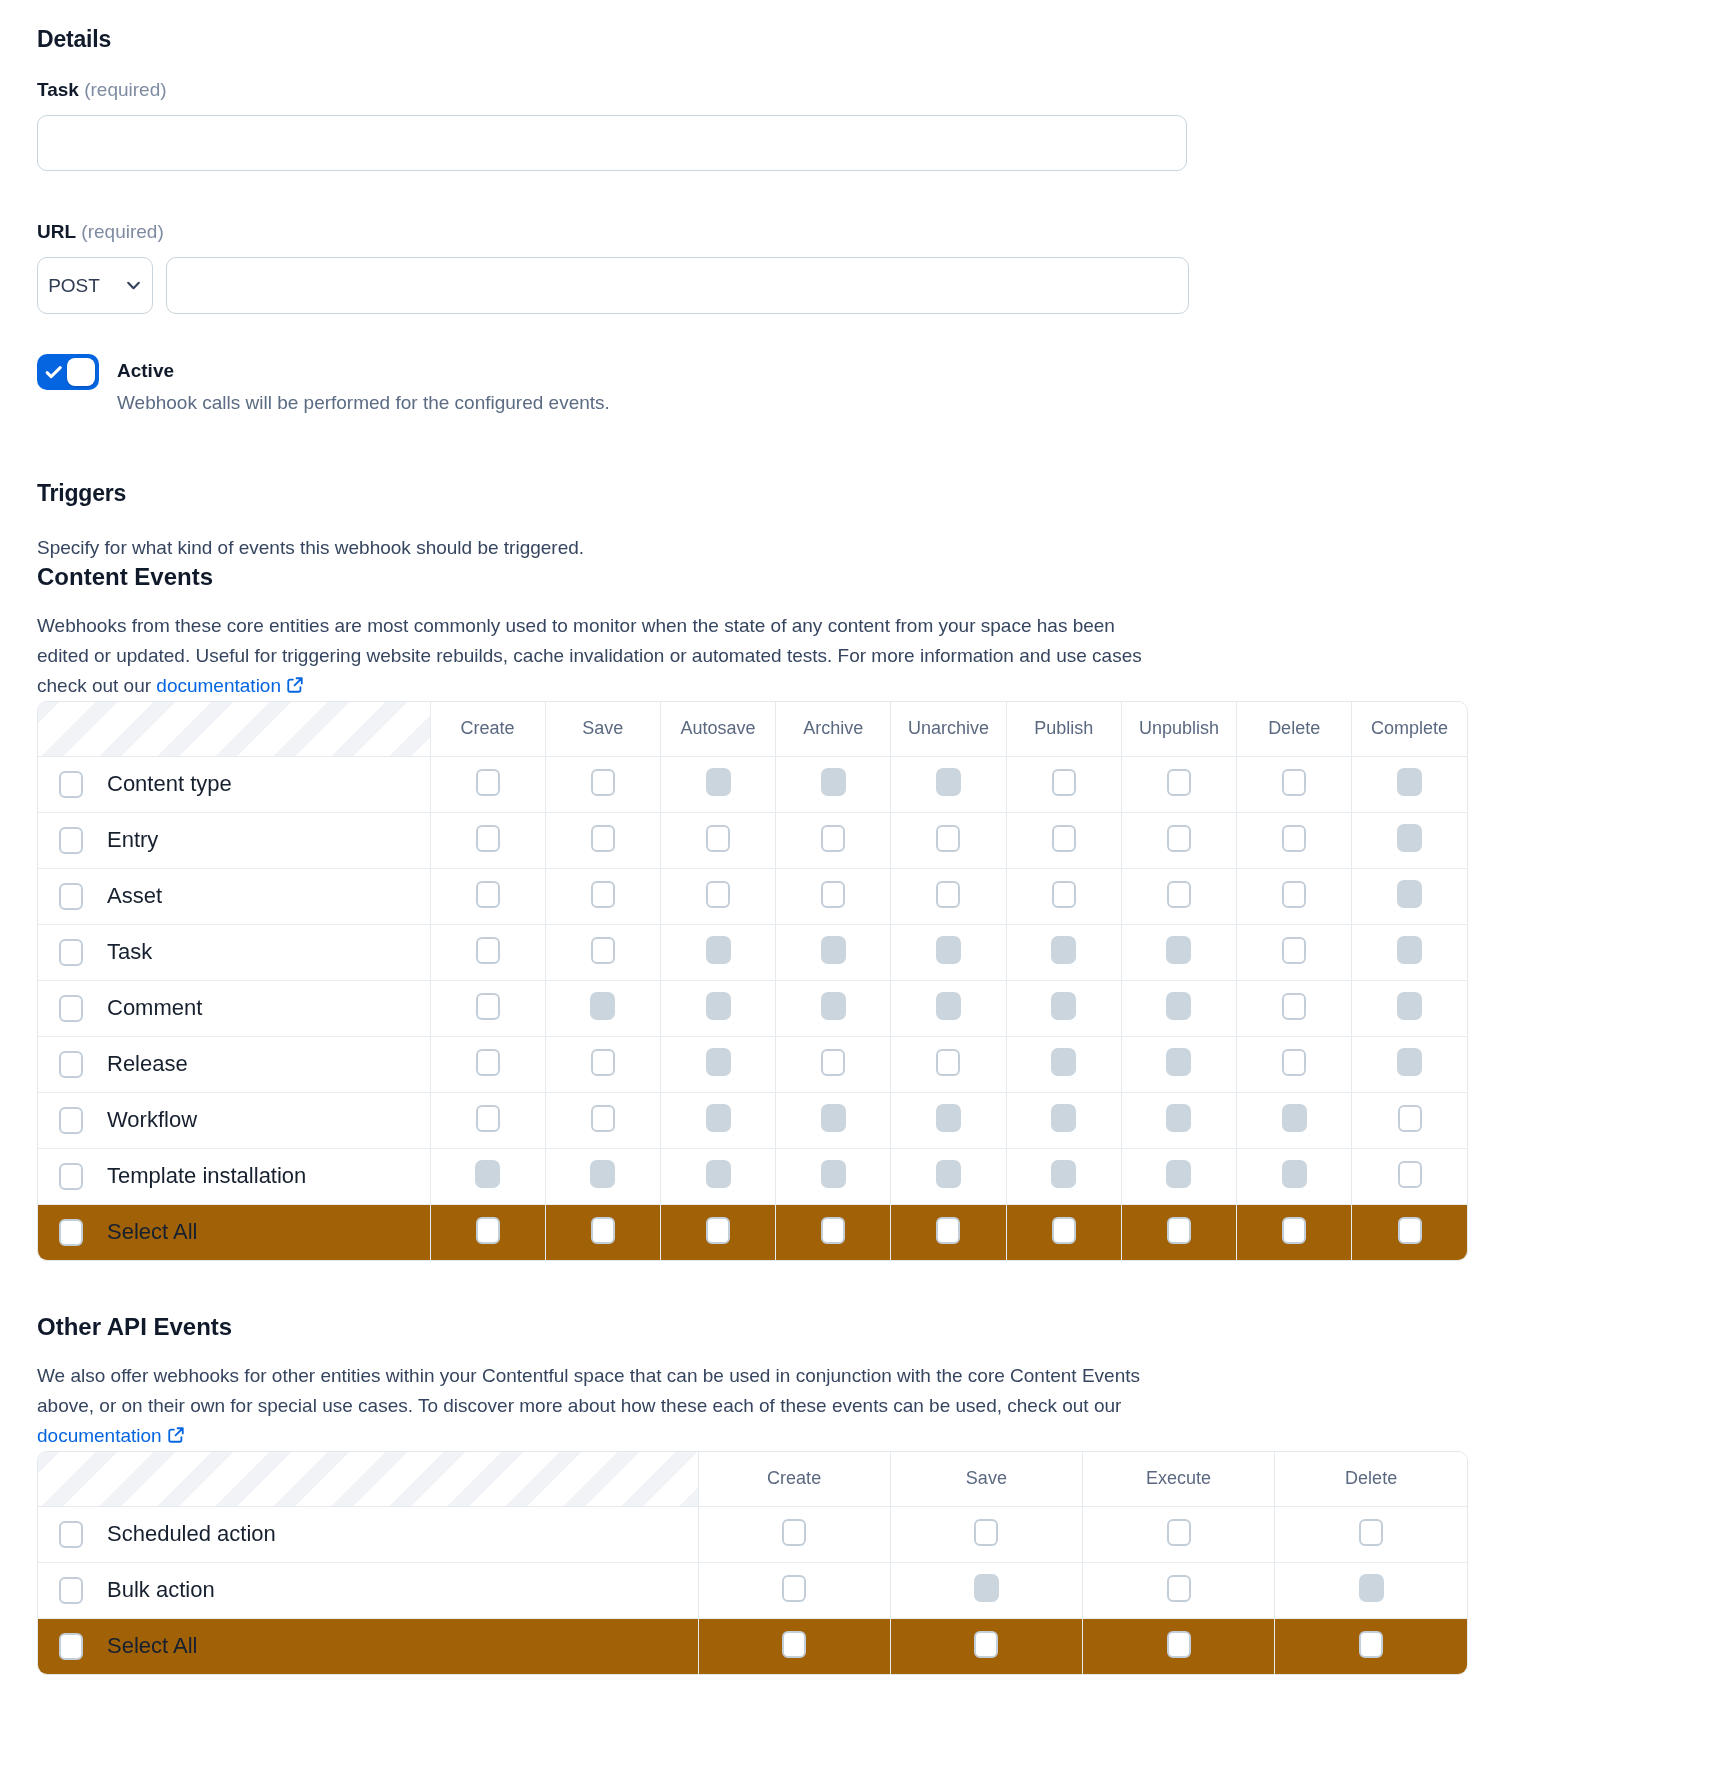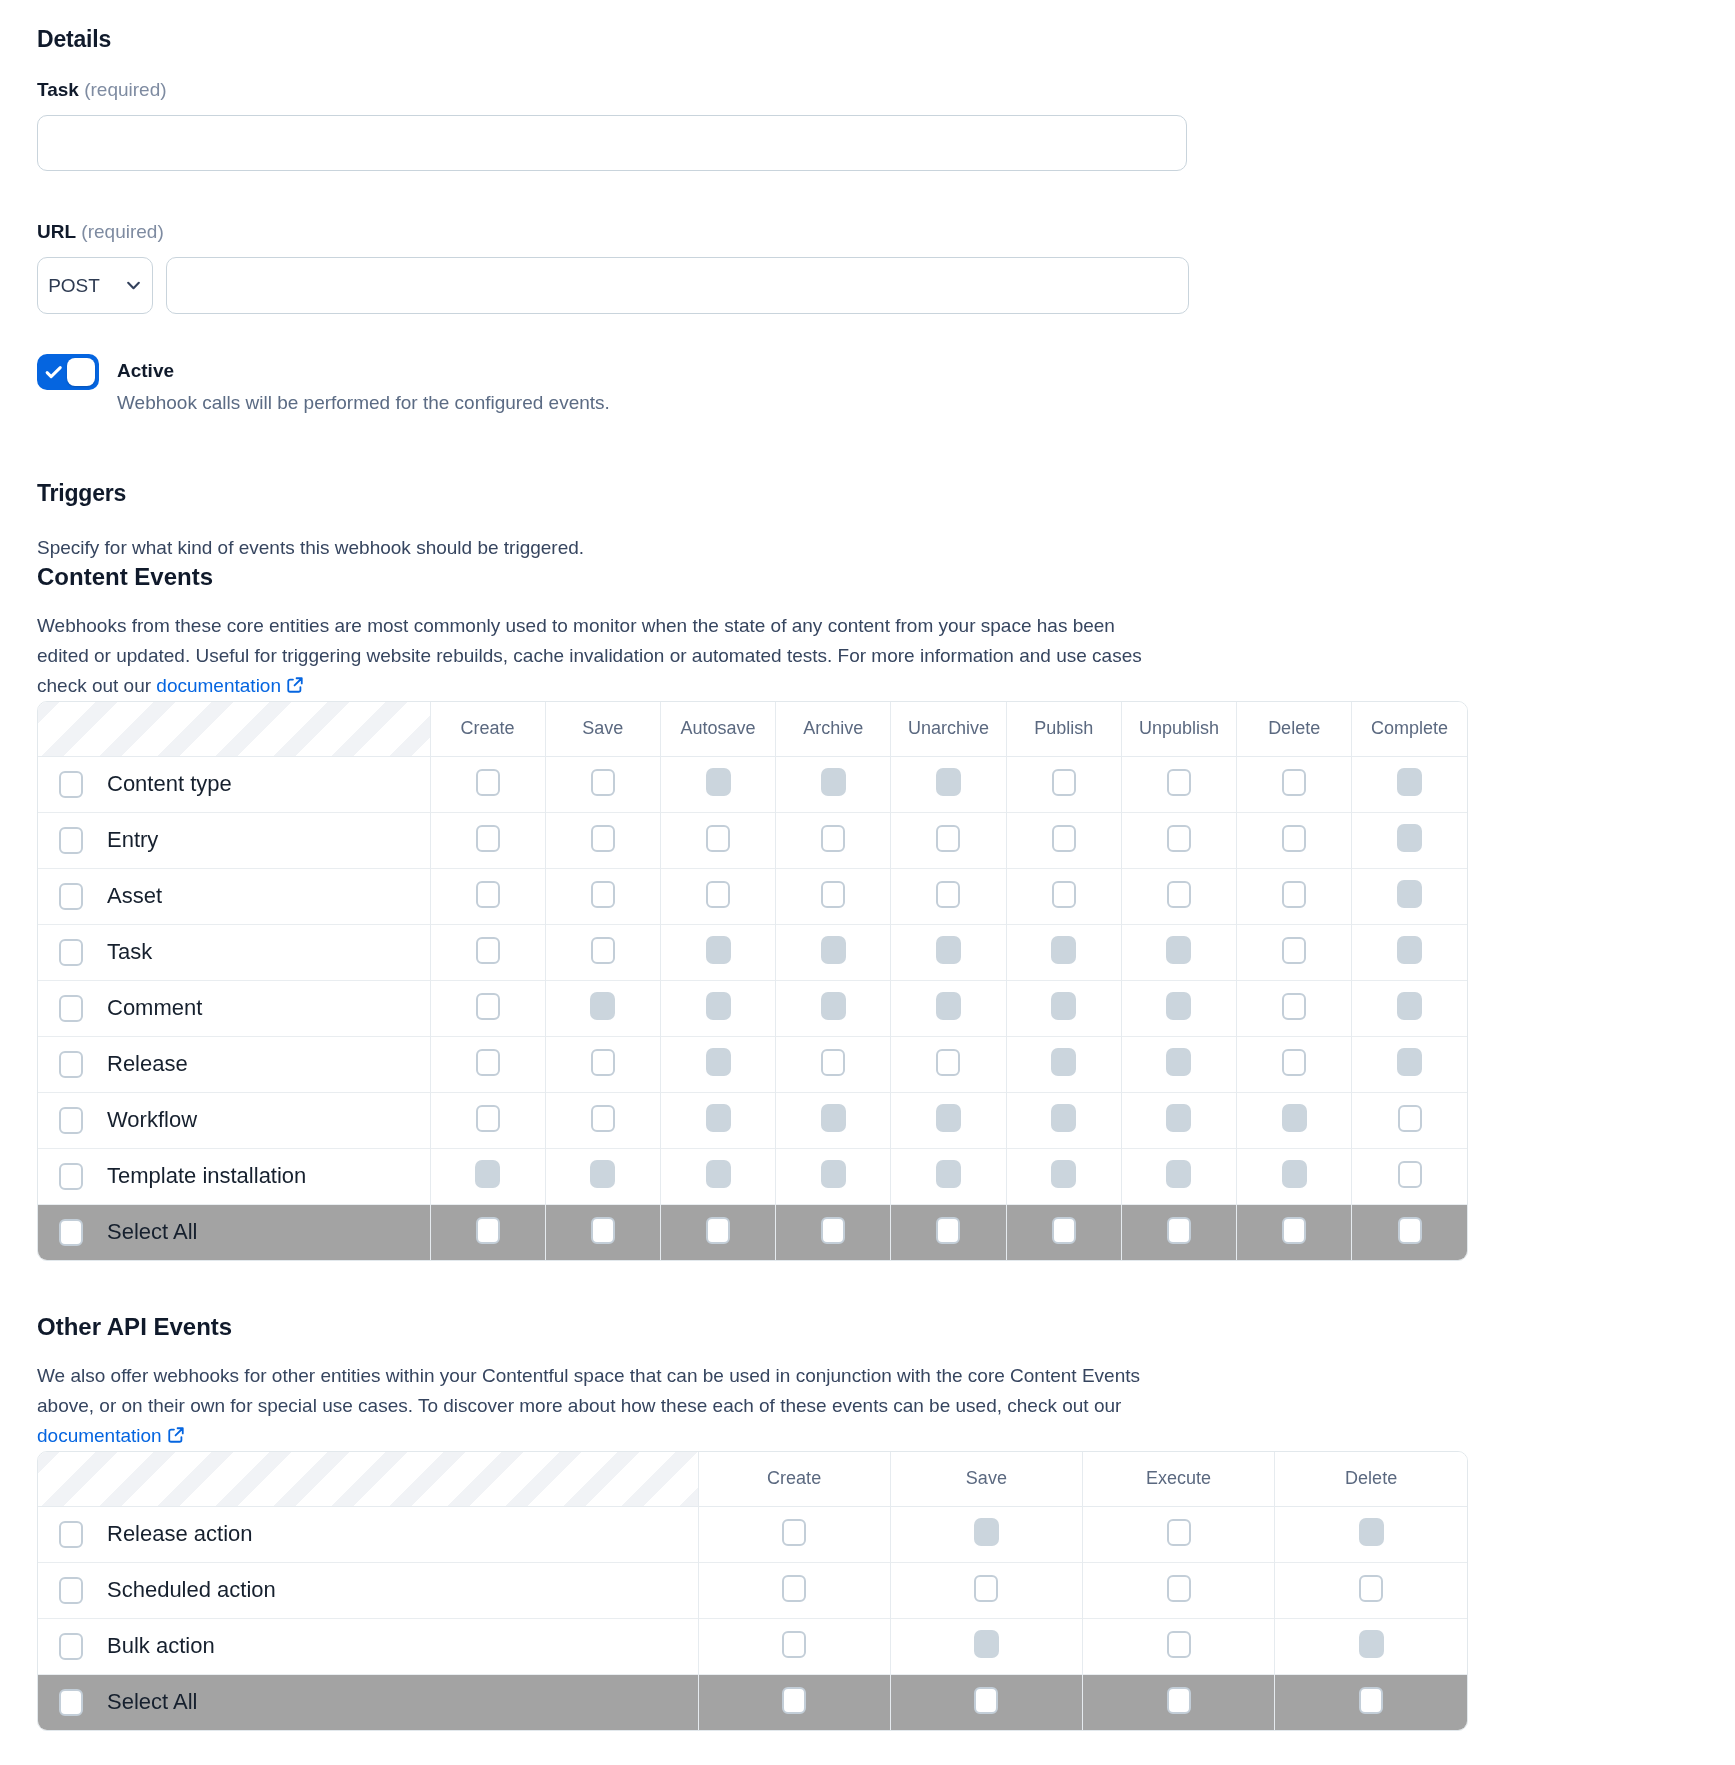--- a/index.html
+++ b/index.html
@@ -59,21 +59,21 @@
     text-align:center; border-bottom:1px solid #e6ebef; background:#fff; padding:0;
   }
   table.events th.stripes {
     background:repeating-linear-gradient(135deg,#f1f3f6 0 15px,#ffffff 15px 41px);
   }
   table.t1 th.stripes { width:392px; }
   table.t2 th.stripes { width:660px; }
   table.events th + th, table.events td + td { border-left:1px solid #e6ebef; }
   table.events td { height:56px; text-align:center; vertical-align:middle; padding:0; }
   table.events tbody tr + tr td { border-top:1px solid #e9edf0; }
-  table.events tr.select-all td { background:#a3a3a3; }
+  table.events tr.select-all td { background:#a16207; }
 
   .row-label { display:flex; align-items:center; gap:24px; padding-left:21px; }
   .row-label .txt { font-size:22px; font-weight:500; color:#16202e; }
 
   .cb { display:inline-block; }
   .cb.enabled { width:24px; height:27px; border:2px solid #c3ced8; border-radius:6px; background:#fff; cursor:pointer; }
   .cb.disabled { width:25px; height:28px; background:#cbd5dd; border-radius:7px; }
 </style>
 </head>
 <body>
@@ -321,32 +321,20 @@
             <th>Save</th>
             <th>Execute</th>
             <th>Delete</th>
           </tr>
         </thead>
         <tbody>
           <tr>
             <td>
               <div class="row-label">
                 <span class="cb enabled"></span>
-                <span class="txt">Release action</span>
-              </div>
-            </td>
-            <td><span class="cb enabled"></span></td>
-            <td><span class="cb disabled"></span></td>
-            <td><span class="cb enabled"></span></td>
-            <td><span class="cb disabled"></span></td>
-          </tr>
-          <tr>
-            <td>
-              <div class="row-label">
-                <span class="cb enabled"></span>
                 <span class="txt">Scheduled action</span>
               </div>
             </td>
             <td><span class="cb enabled"></span></td>
             <td><span class="cb enabled"></span></td>
             <td><span class="cb enabled"></span></td>
             <td><span class="cb enabled"></span></td>
           </tr>
           <tr>
             <td>

